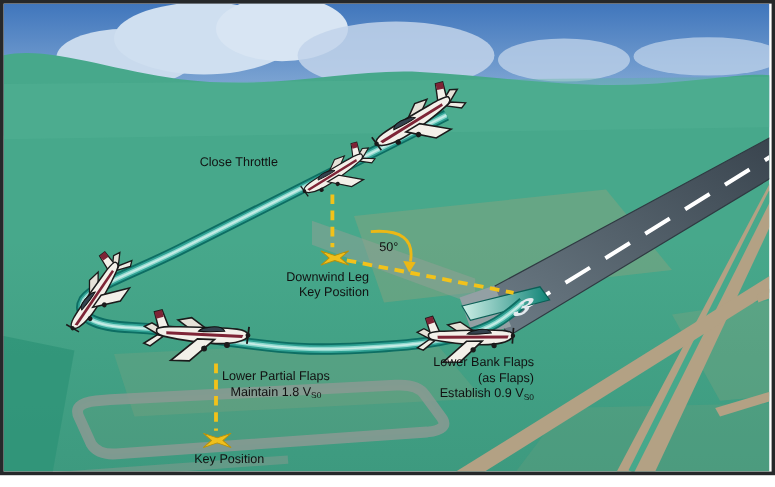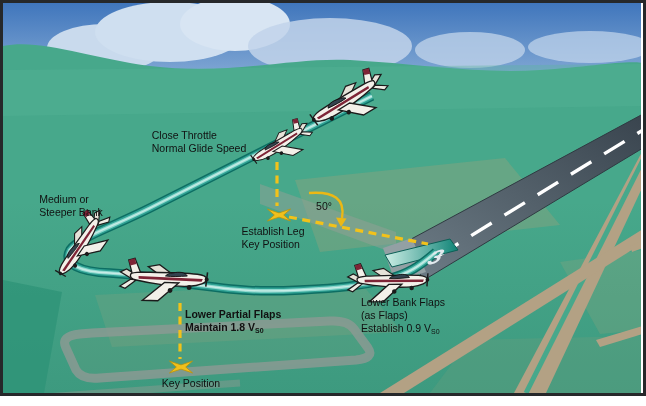--- a/index.html
+++ b/index.html
@@ -1,21 +1,21 @@
 <!DOCTYPE html>
 <html><head>
 <meta charset="utf-8">
 <style>
   html,body{margin:0;padding:0;background:#ffffff;}
   .stage{position:relative;width:646px;height:406px;background:#ffffff;overflow:hidden;
          font-family:"Liberation Sans",sans-serif;}
   .stage svg{position:absolute;left:0;top:0;}
-  .lbl{position:absolute;font-size:10.5px;line-height:1.22;color:#111;text-align:left;
+  .lbl{position:absolute;font-size:10.5px;line-height:1.22;color:#111;text-align:right;
        transform:translateX(-50%);white-space:nowrap;}
-  .lbl-left{transform:none;text-align:left;font-weight:bold;}
+  .lbl-left{transform:none;text-align:center;}
   .lbl sub{font-size:7px;vertical-align:-2px;}
   .rwy-num{position:absolute;font-size:21px;font-weight:bold;color:#e3eaee;
            transform:skewX(-40deg) rotate(-13deg);white-space:nowrap;}
 </style>
 </head>
 <body>
 
 <div class="stage">
 
 <svg width="646" height="406" viewBox="0 0 646 406">
@@ -130,30 +130,25 @@
     <use href="#plane" transform="translate(82,247) rotate(-50) scale(-1.1,1.1)"></use>
     <use href="#plane" transform="translate(167,281) rotate(-3) scale(1.28)"></use>
     <use href="#plane" transform="translate(391,283) rotate(-6) scale(1.18)"></use>
   </g>
 
   <rect x="1.5" y="1.5" width="643" height="393" fill="none" stroke="#26282a" stroke-width="3"></rect>
 </svg>
 
 <div class="lbl" style="left:199px;top:129px">
   <div>Close Throttle</div>
-  <div>Normal Glide Speed</div>
 </div>
 
-<div class="lbl" style="left:71px;top:193px">
-  <div>Medium or</div>
-  <div>Steeper Bank</div>
-</div>
 
 <div class="lbl" style="left:273px;top:225px">
-  <div>Establish Leg</div>
+  <div>Downwind Leg</div>
   <div>Key Position</div>
 </div>
 
 <div class="lbl" style="left:324px;top:200px">
   <div>50°</div>
 </div>
 
 <div class="lbl lbl-left" style="left:185px;top:308px">
   <div>Lower Partial Flaps</div>
   <div><span>Maintain 1.8 V</span><sub>S0</sub></div>

